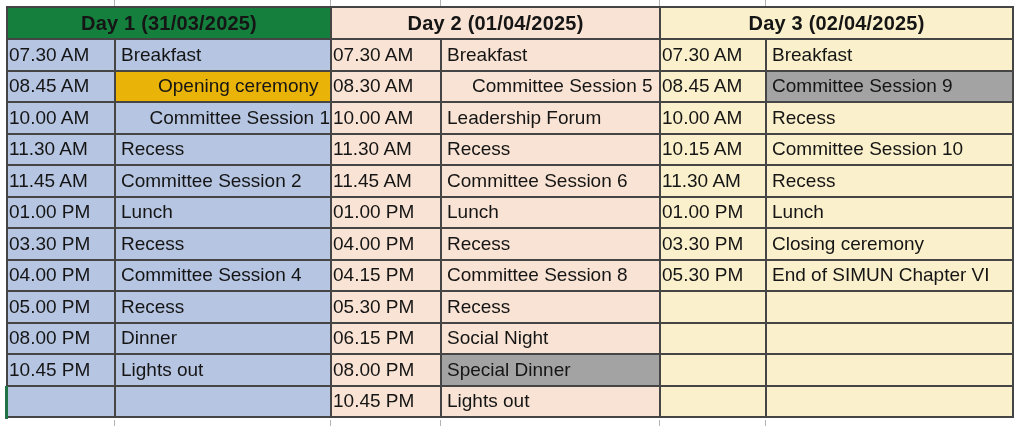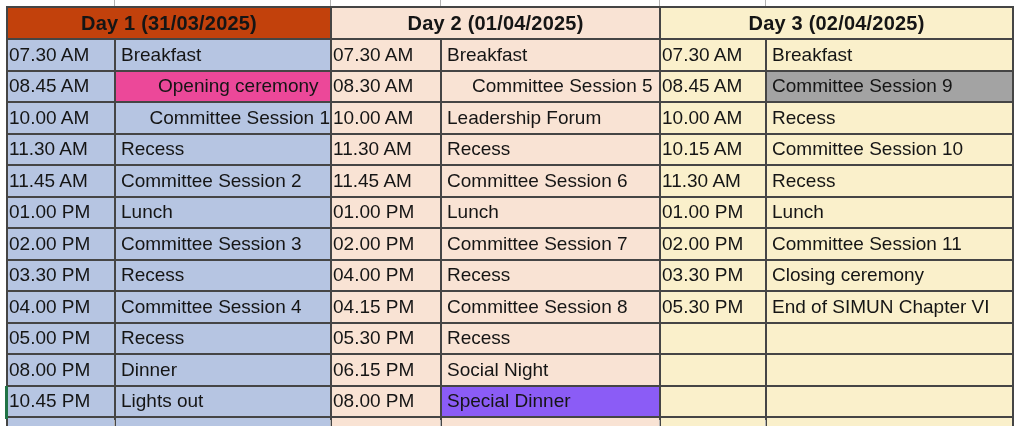--- a/index.html
+++ b/index.html
@@ -70,37 +70,37 @@
     <colgroup>
       <col style="width:108px">
         <col style="width:216px">
       <col style="width:110px">
         <col style="width:219px">
       <col style="width:106px">
         <col style="width:247px">
     </colgroup>
     <thead>
       <tr>
-        <th class="day-header" colspan="2" style="background: #c2410c; margin-left: 40px;">Day 1 (31/03/2025)</th>
+        <th class="day-header" colspan="2" style="background: #15803d; margin-left: 40px;">Day 1 (31/03/2025)</th>
         <th class="day-header" colspan="2" style="background: rgb(249, 227, 212);">Day 2 (01/04/2025)</th>
         <th class="day-header" colspan="2" style="background: rgb(250, 240, 203);">Day 3 (02/04/2025)</th>
       </tr>
     </thead>
     <tbody id="schedule-body">
         <tr>
           <td class="time-cell" style="background: rgb(182, 197, 226);">07.30 AM</td>
           <td class="event-cell" style="background: rgb(182, 197, 226);">Breakfast</td>
           <td class="time-cell" style="background: rgb(249, 227, 212);">07.30 AM</td>
           <td class="event-cell" style="background: rgb(249, 227, 212);">Breakfast</td>
           <td class="time-cell" style="background: rgb(250, 240, 203);">07.30 AM</td>
           <td class="event-cell" style="background: rgb(250, 240, 203);">Breakfast</td>
         </tr>
         <tr>
           <td class="time-cell" style="background: rgb(182, 197, 226);">08.45 AM</td>
-          <td class="event-cell" style="background: #ec4899; padding-left: 42px;">Opening ceremony</td>
+          <td class="event-cell" style="background: #eab308; padding-left: 42px;">Opening ceremony</td>
           <td class="time-cell" style="background: rgb(249, 227, 212);">08.30 AM</td>
           <td class="event-cell" style="background: rgb(249, 227, 212); padding-left: 30px;">Committee Session 5</td>
           <td class="time-cell" style="background: rgb(250, 240, 203);">08.45 AM</td>
           <td class="event-cell" style="background: #a3a3a3;">Committee Session 9</td>
         </tr>
         <tr>
           <td class="time-cell" style="background: rgb(182, 197, 226);">10.00 AM</td>
           <td class="event-cell" style="background: rgb(182, 197, 226); text-align: right;">Committee Session 1</td>
           <td class="time-cell" style="background: rgb(249, 227, 212);">10.00 AM</td>
           <td class="event-cell" style="background: rgb(249, 227, 212);">Leadership Forum</td>
@@ -125,28 +125,20 @@
         </tr>
         <tr>
           <td class="time-cell" style="background: rgb(182, 197, 226);">01.00 PM</td>
           <td class="event-cell" style="background: rgb(182, 197, 226);">Lunch</td>
           <td class="time-cell" style="background: rgb(249, 227, 212);">01.00 PM</td>
           <td class="event-cell" style="background: rgb(249, 227, 212);">Lunch</td>
           <td class="time-cell" style="background: rgb(250, 240, 203);">01.00 PM</td>
           <td class="event-cell" style="background: rgb(250, 240, 203);">Lunch</td>
         </tr>
         <tr>
-          <td class="time-cell" style="background: rgb(182, 197, 226);">02.00 PM</td>
-          <td class="event-cell" style="background: rgb(182, 197, 226);">Committee Session 3</td>
-          <td class="time-cell" style="background: rgb(249, 227, 212);">02.00 PM</td>
-          <td class="event-cell" style="background: rgb(249, 227, 212);">Committee Session 7</td>
-          <td class="time-cell" style="background: rgb(250, 240, 203);">02.00 PM</td>
-          <td class="event-cell" style="background: rgb(250, 240, 203);">Committee Session 11</td>
-        </tr>
-        <tr>
           <td class="time-cell" style="background: rgb(182, 197, 226);">03.30 PM</td>
           <td class="event-cell" style="background: rgb(182, 197, 226);">Recess</td>
           <td class="time-cell" style="background: rgb(249, 227, 212);">04.00 PM</td>
           <td class="event-cell" style="background: rgb(249, 227, 212);">Recess</td>
           <td class="time-cell" style="background: rgb(250, 240, 203);">03.30 PM</td>
           <td class="event-cell" style="background: rgb(250, 240, 203);">Closing ceremony</td>
         </tr>
         <tr>
           <td class="time-cell" style="background: rgb(182, 197, 226);">04.00 PM</td>
           <td class="event-cell" style="background: rgb(182, 197, 226);">Committee Session 4</td>
@@ -168,21 +160,21 @@
           <td class="event-cell" style="background: rgb(182, 197, 226); margin-top: 48px;">Dinner</td>
           <td class="time-cell" style="background: rgb(249, 227, 212);">06.15 PM</td>
           <td class="event-cell" style="background: rgb(249, 227, 212);">Social Night</td>
           <td class="time-cell" style="background: rgb(250, 240, 203);"></td>
           <td class="event-cell" style="background: rgb(250, 240, 203);"></td>
         </tr>
         <tr>
           <td class="time-cell" style="background: rgb(182, 197, 226);">10.45 PM</td>
           <td class="event-cell" style="background: rgb(182, 197, 226);">Lights out</td>
           <td class="time-cell" style="background: rgb(249, 227, 212);">08.00 PM</td>
-          <td class="event-cell" style="background: #8b5cf6; margin-left: 20px;">Special Dinner</td>
+          <td class="event-cell" style="background: #a3a3a3; margin-left: 20px;">Special Dinner</td>
           <td class="time-cell" style="background: rgb(250, 240, 203);"></td>
           <td class="event-cell" style="background: rgb(250, 240, 203);"></td>
         </tr>
         <tr>
           <td class="time-cell" style="background: rgb(182, 197, 226);"></td>
           <td class="event-cell" style="background: rgb(182, 197, 226);"></td>
           <td class="time-cell" style="background: rgb(249, 227, 212);">10.45 PM</td>
           <td class="event-cell" style="background: rgb(249, 227, 212);">Lights out</td>
           <td class="time-cell" style="background: rgb(250, 240, 203);"></td>
           <td class="event-cell" style="background: rgb(250, 240, 203);"></td>

